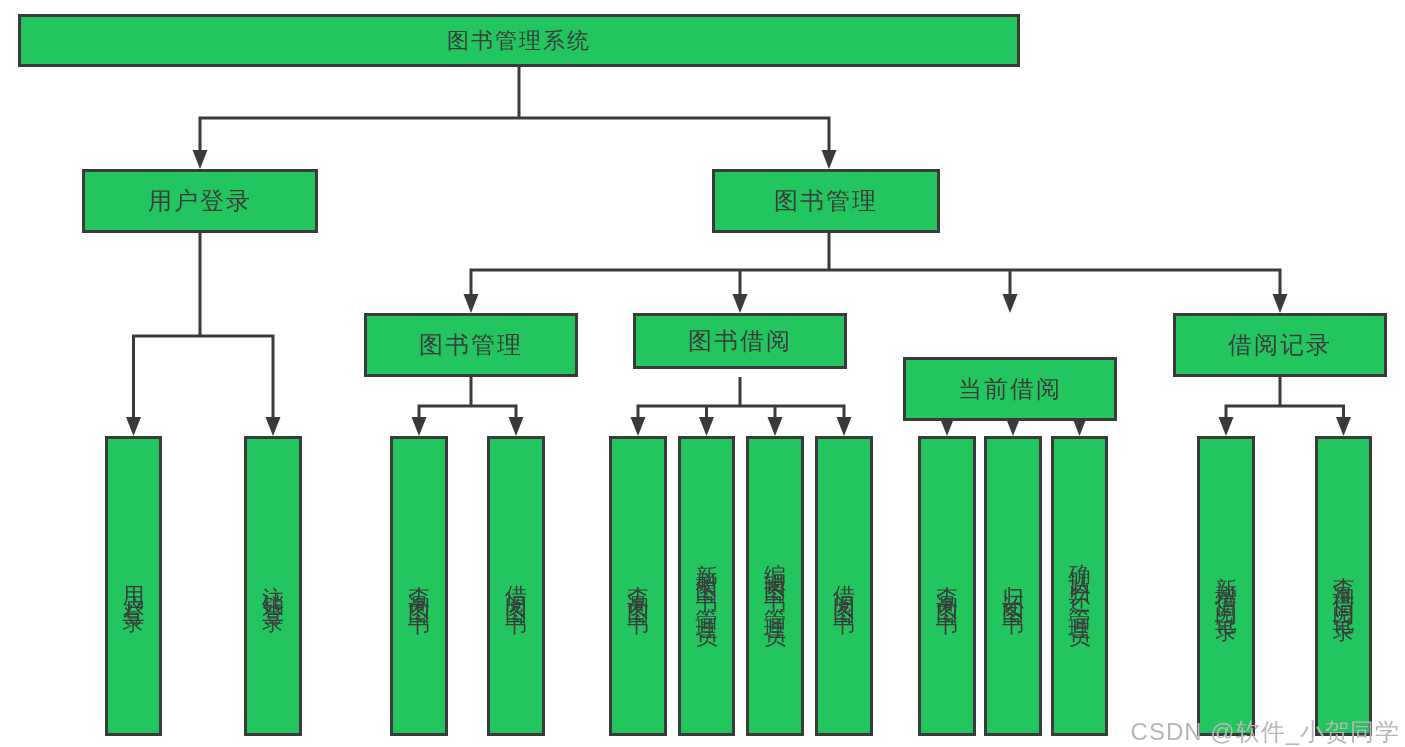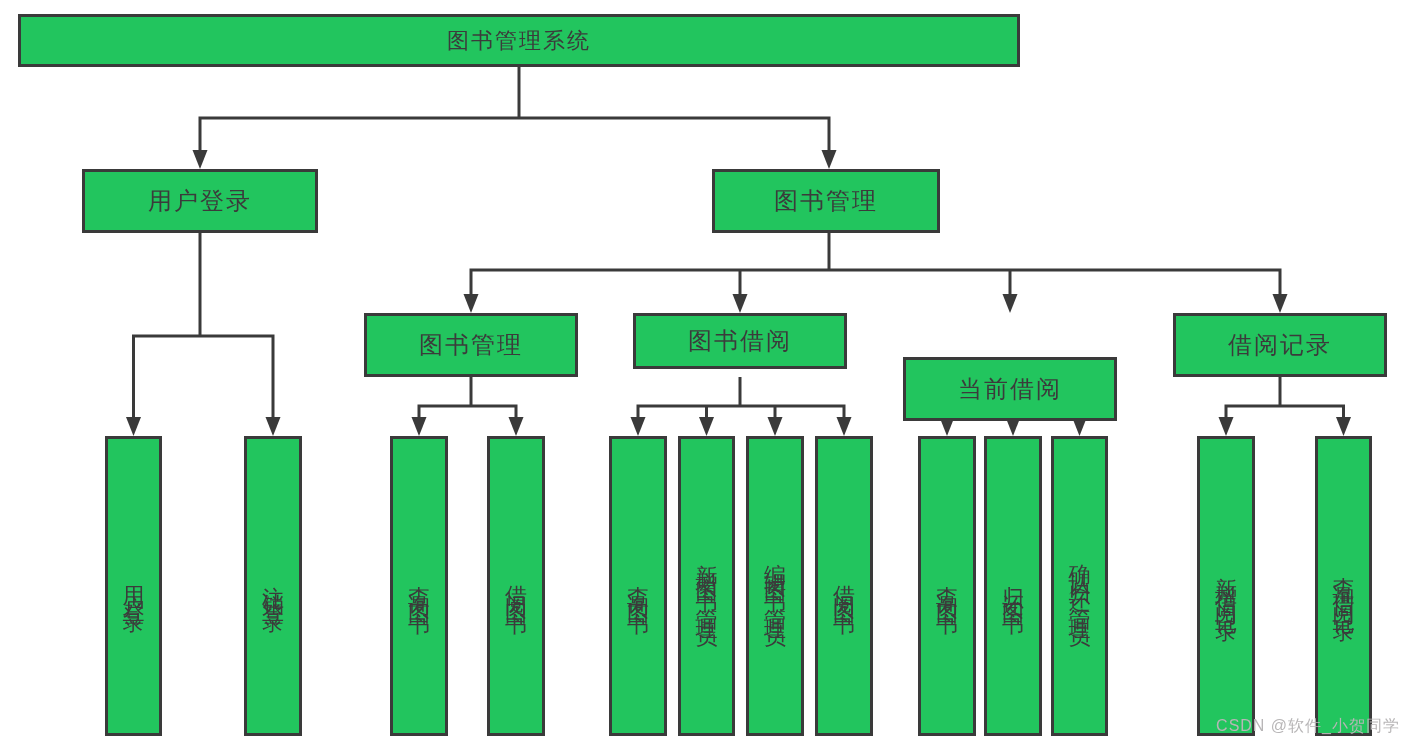--- a/index.html
+++ b/index.html
@@ -64,21 +64,21 @@
   .n-c4 { left: 815px; }
   .n-d1 { left: 918px; }
   .n-d2 { left: 984px; }
   .n-d3 { left: 1051px; width: 57px; }
   .n-e1 { left: 1197px; }
   .n-e2 { left: 1315px; width: 57px; }
   #watermark {
     position: absolute;
     top: 716px;
     right: 5px;
-    font-size: 16px;
+    font-size: 24px;
     letter-spacing: 1px;
     color: var(--wm);
     z-index: 5;
     white-space: nowrap;
   }
 </style>
 </head>
 <body>
 
 <div id="stage">

